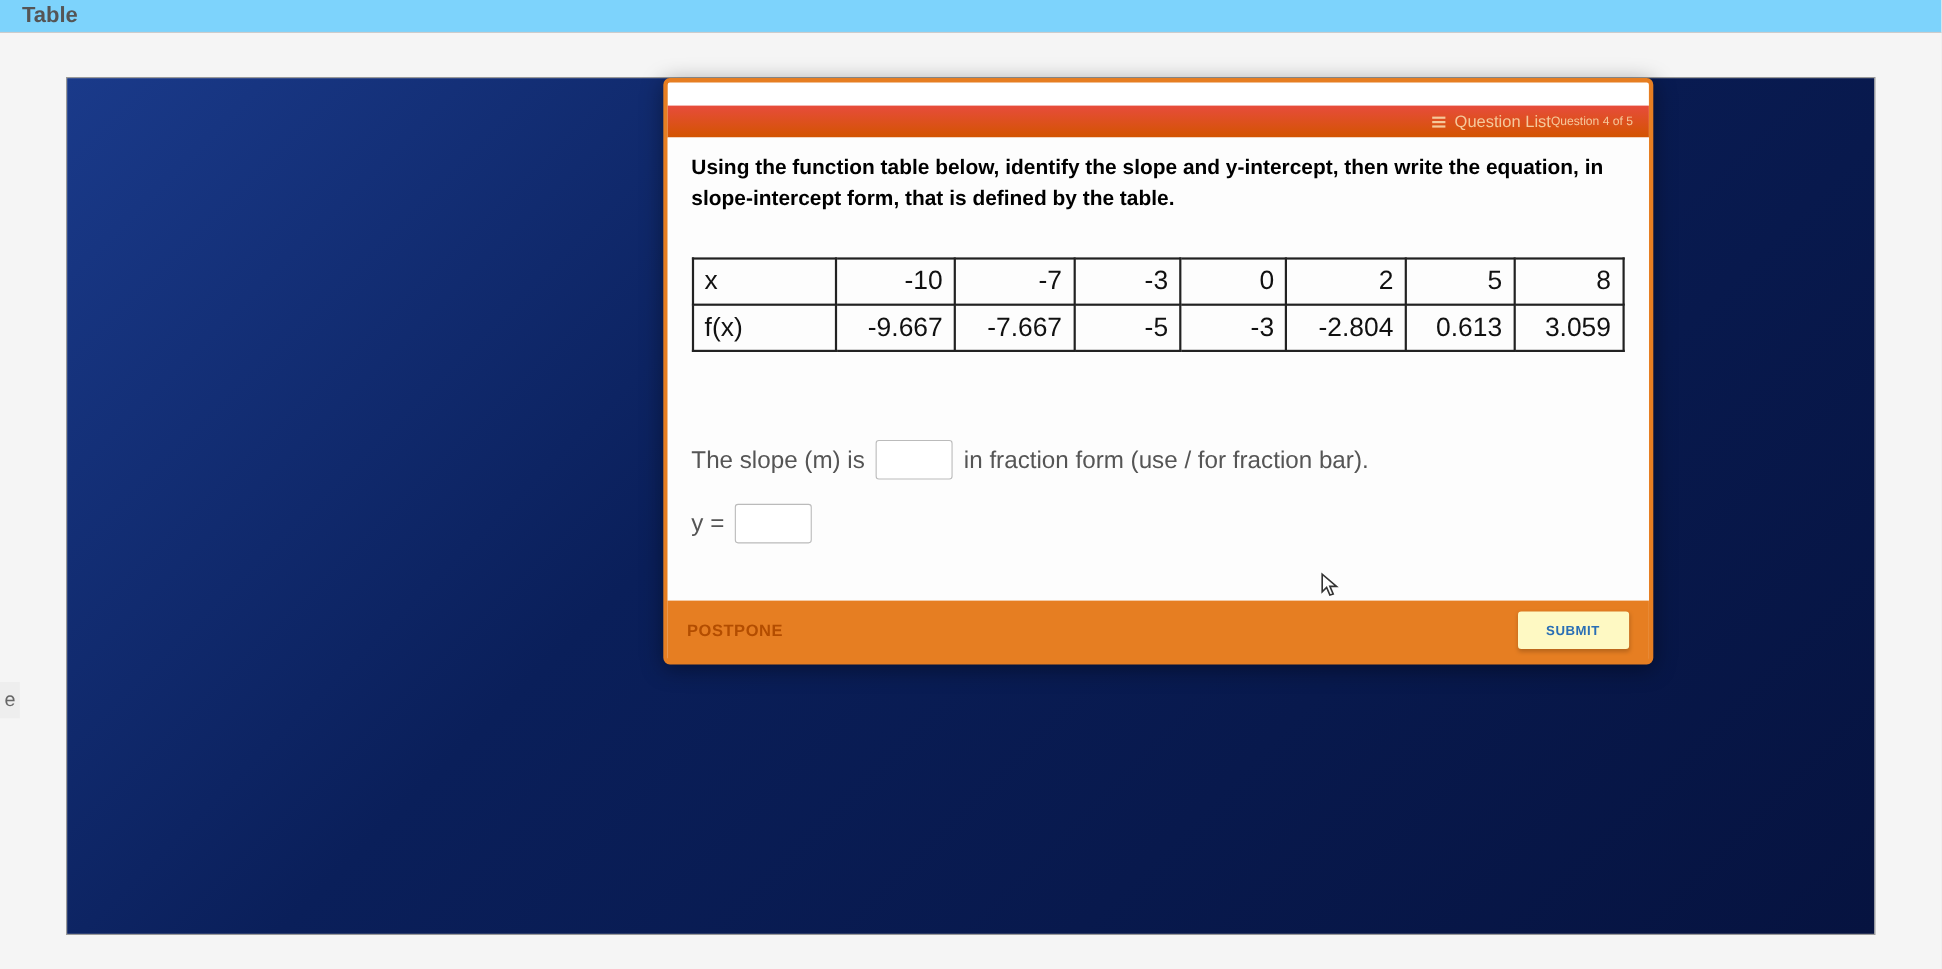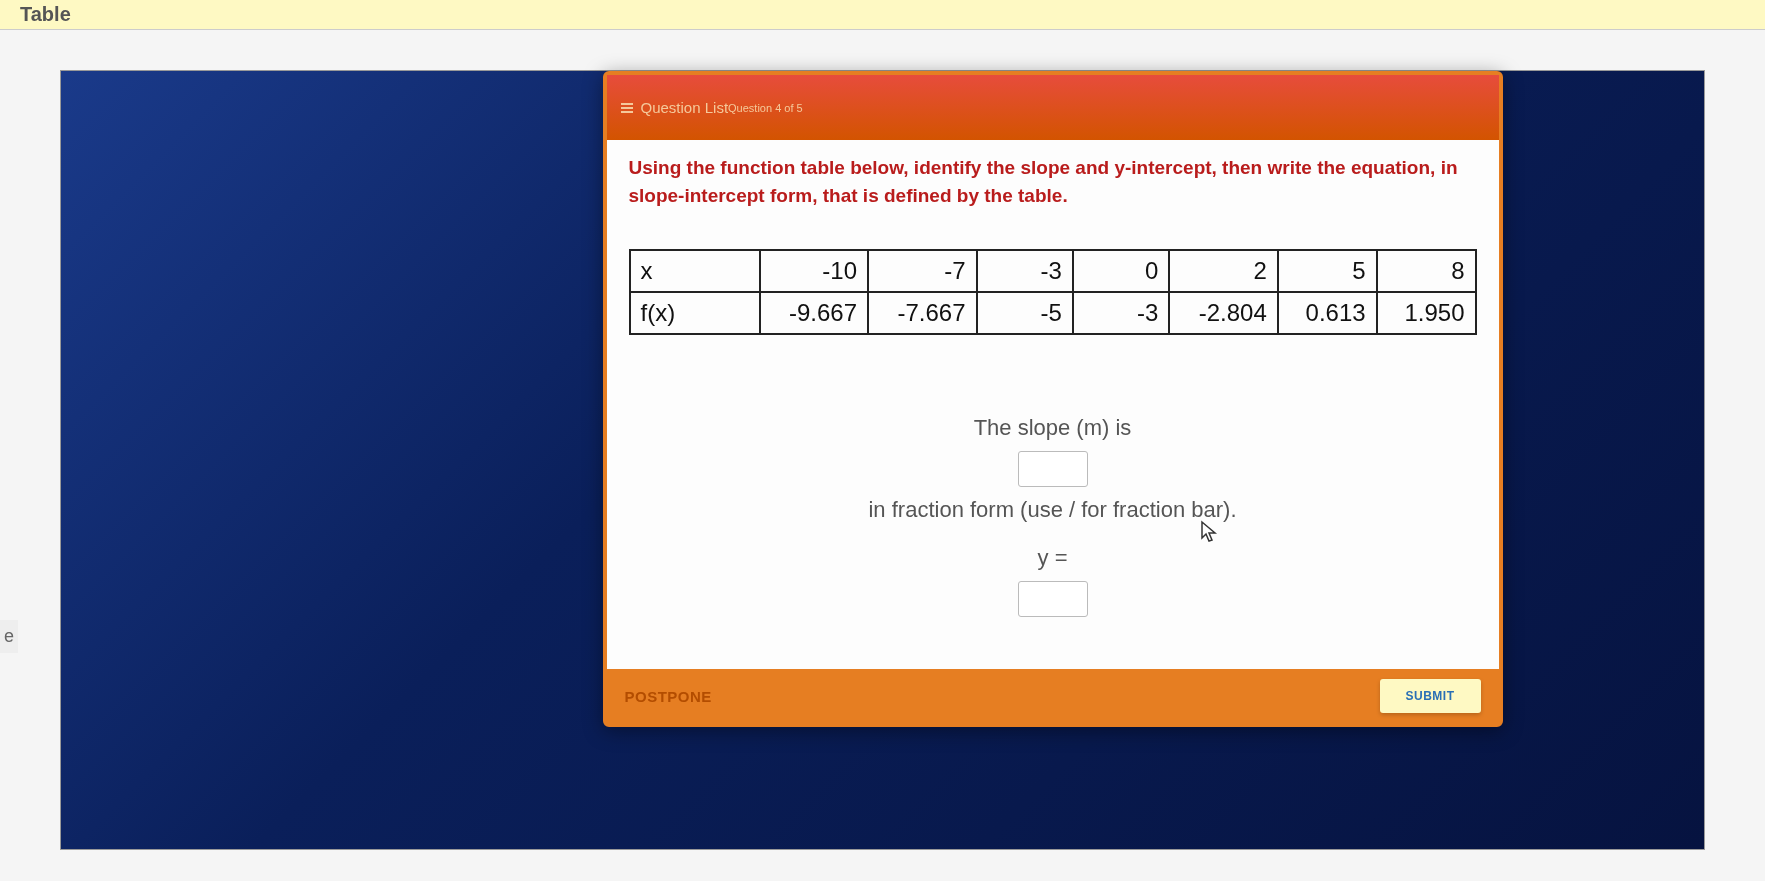--- a/index.html
+++ b/index.html
@@ -5,21 +5,21 @@
 * { margin: 0; padding: 0; box-sizing: border-box; }
 body {
   font-family: Arial, Helvetica, sans-serif;
   background: #e8e8e8;
   width: 1765px;
   height: 881px;
   overflow: hidden;
 }
 .top-bar {
   height: 30px;
-  background: #fef9c3;
+  background: #7dd3fc;
   border-bottom: 1px solid #ccc;
   padding-left: 20px;
   font-size: 20px;
   font-weight: bold;
   color: #555;
   display: flex;
   align-items: center;
 }
 .stage-wrapper {
   background: #f5f5f5;
@@ -52,24 +52,25 @@
   border: 4px solid #e67e22;
   border-radius: 6px;
   box-shadow: 0 4px 20px rgba(0,0,0,0.4);
   display: flex;
   flex-direction: column;
 }
 .panel-header {
   background: linear-gradient(180deg, #e74c3c 0%, #d35400 100%);
   color: #f5c99b;
   display: flex;
-  justify-content: flex-start;
-  align-items: center;
-  padding: 24px 14px;
+  justify-content: flex-end;
+  align-items: center;
+  padding: 6px 14px;
   font-size: 15px;
+  margin-top: 21px;
 }
 .panel-header-left {
   display: flex;
   align-items: center;
   gap: 8px;
 }
 .list-icon {
   display: inline-flex;
   flex-direction: column;
   gap: 2px;
@@ -82,21 +83,21 @@
 }
 .panel-header-right { font-size: 11px; }
 .panel-body {
   background: #fdfdfd;
   padding: 14px 22px 30px 22px;
   flex: 1;
 }
 .prompt {
   font-size: 19px;
   font-weight: bold;
-  color: #b91c1c;
+  color: #000000;
   line-height: 1.45;
   margin-bottom: 40px;
 }
 .func-table {
   border-collapse: collapse;
   width: 100%;
   margin-bottom: 80px;
 }
 .func-table td {
   border: 2px solid #222;
@@ -112,21 +113,20 @@
   width: 130px;
 }
 .answer-line {
   font-size: 22px;
   color: #555;
   margin-bottom: 22px;
   display: flex;
   align-items: center;
   gap: 10px;
   flex-wrap: wrap;
-  flex-direction: column;
 }
 .answer-input {
   border: 1px solid #bbb;
   border-radius: 3px;
   height: 36px;
   width: 70px;
   font-size: 20px;
   padding: 0 6px;
   background: #fff;
 }
@@ -204,21 +204,21 @@
             <td>8</td>
           </tr>
           <tr>
             <td class="row-label">f(x)</td>
             <td>-9.667</td>
             <td>-7.667</td>
             <td>-5</td>
             <td>-3</td>
             <td>-2.804</td>
             <td>0.613</td>
-            <td>1.950</td>
+            <td>3.059</td>
           </tr>
         </tbody>
           </table>
 
         <div class="answer-line">
           <span>The slope (m) is</span>
           <input class="answer-input" type="text" style="">
           <span>in fraction form (use / for fraction bar).</span>
         </div>
 

